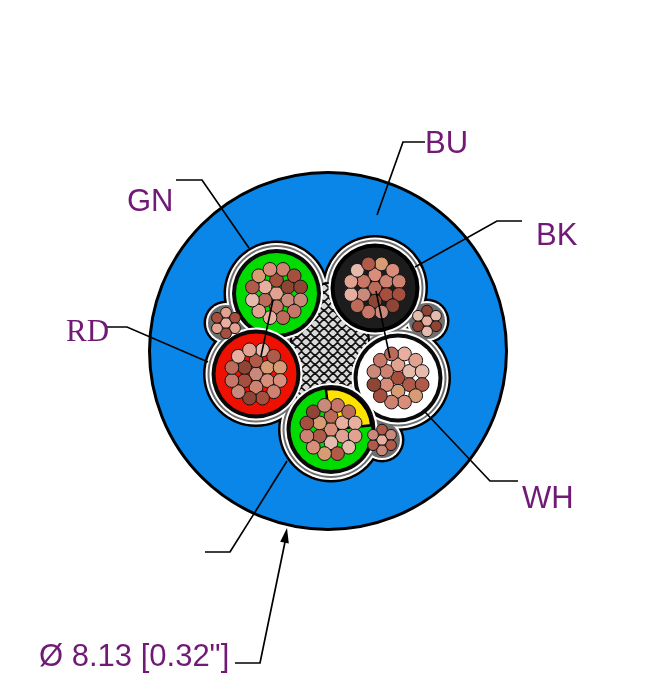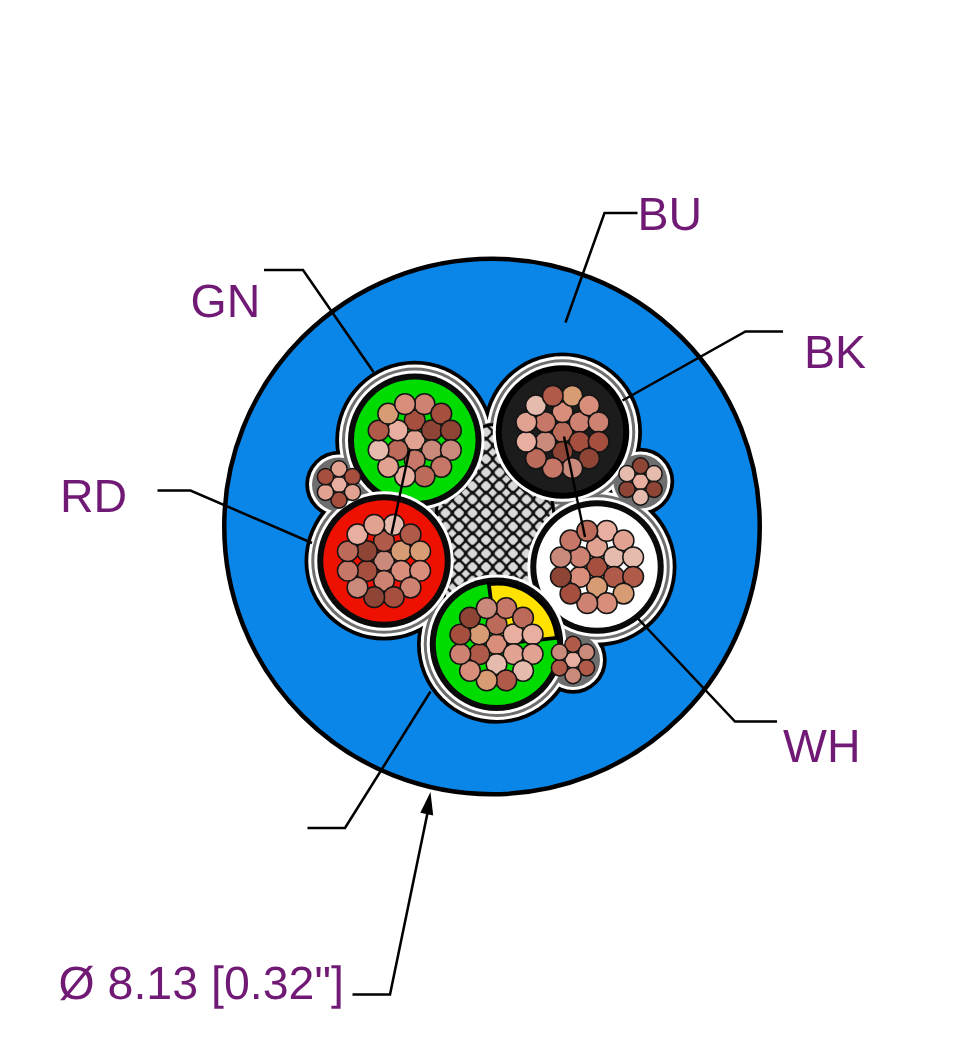--- a/index.html
+++ b/index.html
@@ -221,16 +221,16 @@
     <polyline points="518,481 490,481 425,412"></polyline>
     <polyline points="205,552 230,552 287,461"></polyline>
     <polyline points="235,663 260,663 285,542"></polyline>
   </g>
   <polygon points="287,528 288.8,543.6 280.2,541.8" fill="#000000"></polygon>
 </svg>
 
   <div class="lbl" style="left:127px;top:162px;margin-top:22px;">GN</div>
   <div class="lbl" style="left:425px;top:126px;">BU</div>
   <div class="lbl" style="left:524px;top:218px;margin-left:12px;">BK</div>
-  <div class="lbl" style="left:40px;top:314px;">RD</div>
+  <div class="lbl" style="left:66px;top:314px;font-family:Liberation Serif, serif;">RD</div>
   <div class="lbl" style="left:522px;top:481px;text-align:right;">WH</div>
   <div class="lbl" style="left:39px;top:639px;">Ø 8.13 [0.32"]</div>
 </div>
 
 </body></html>

